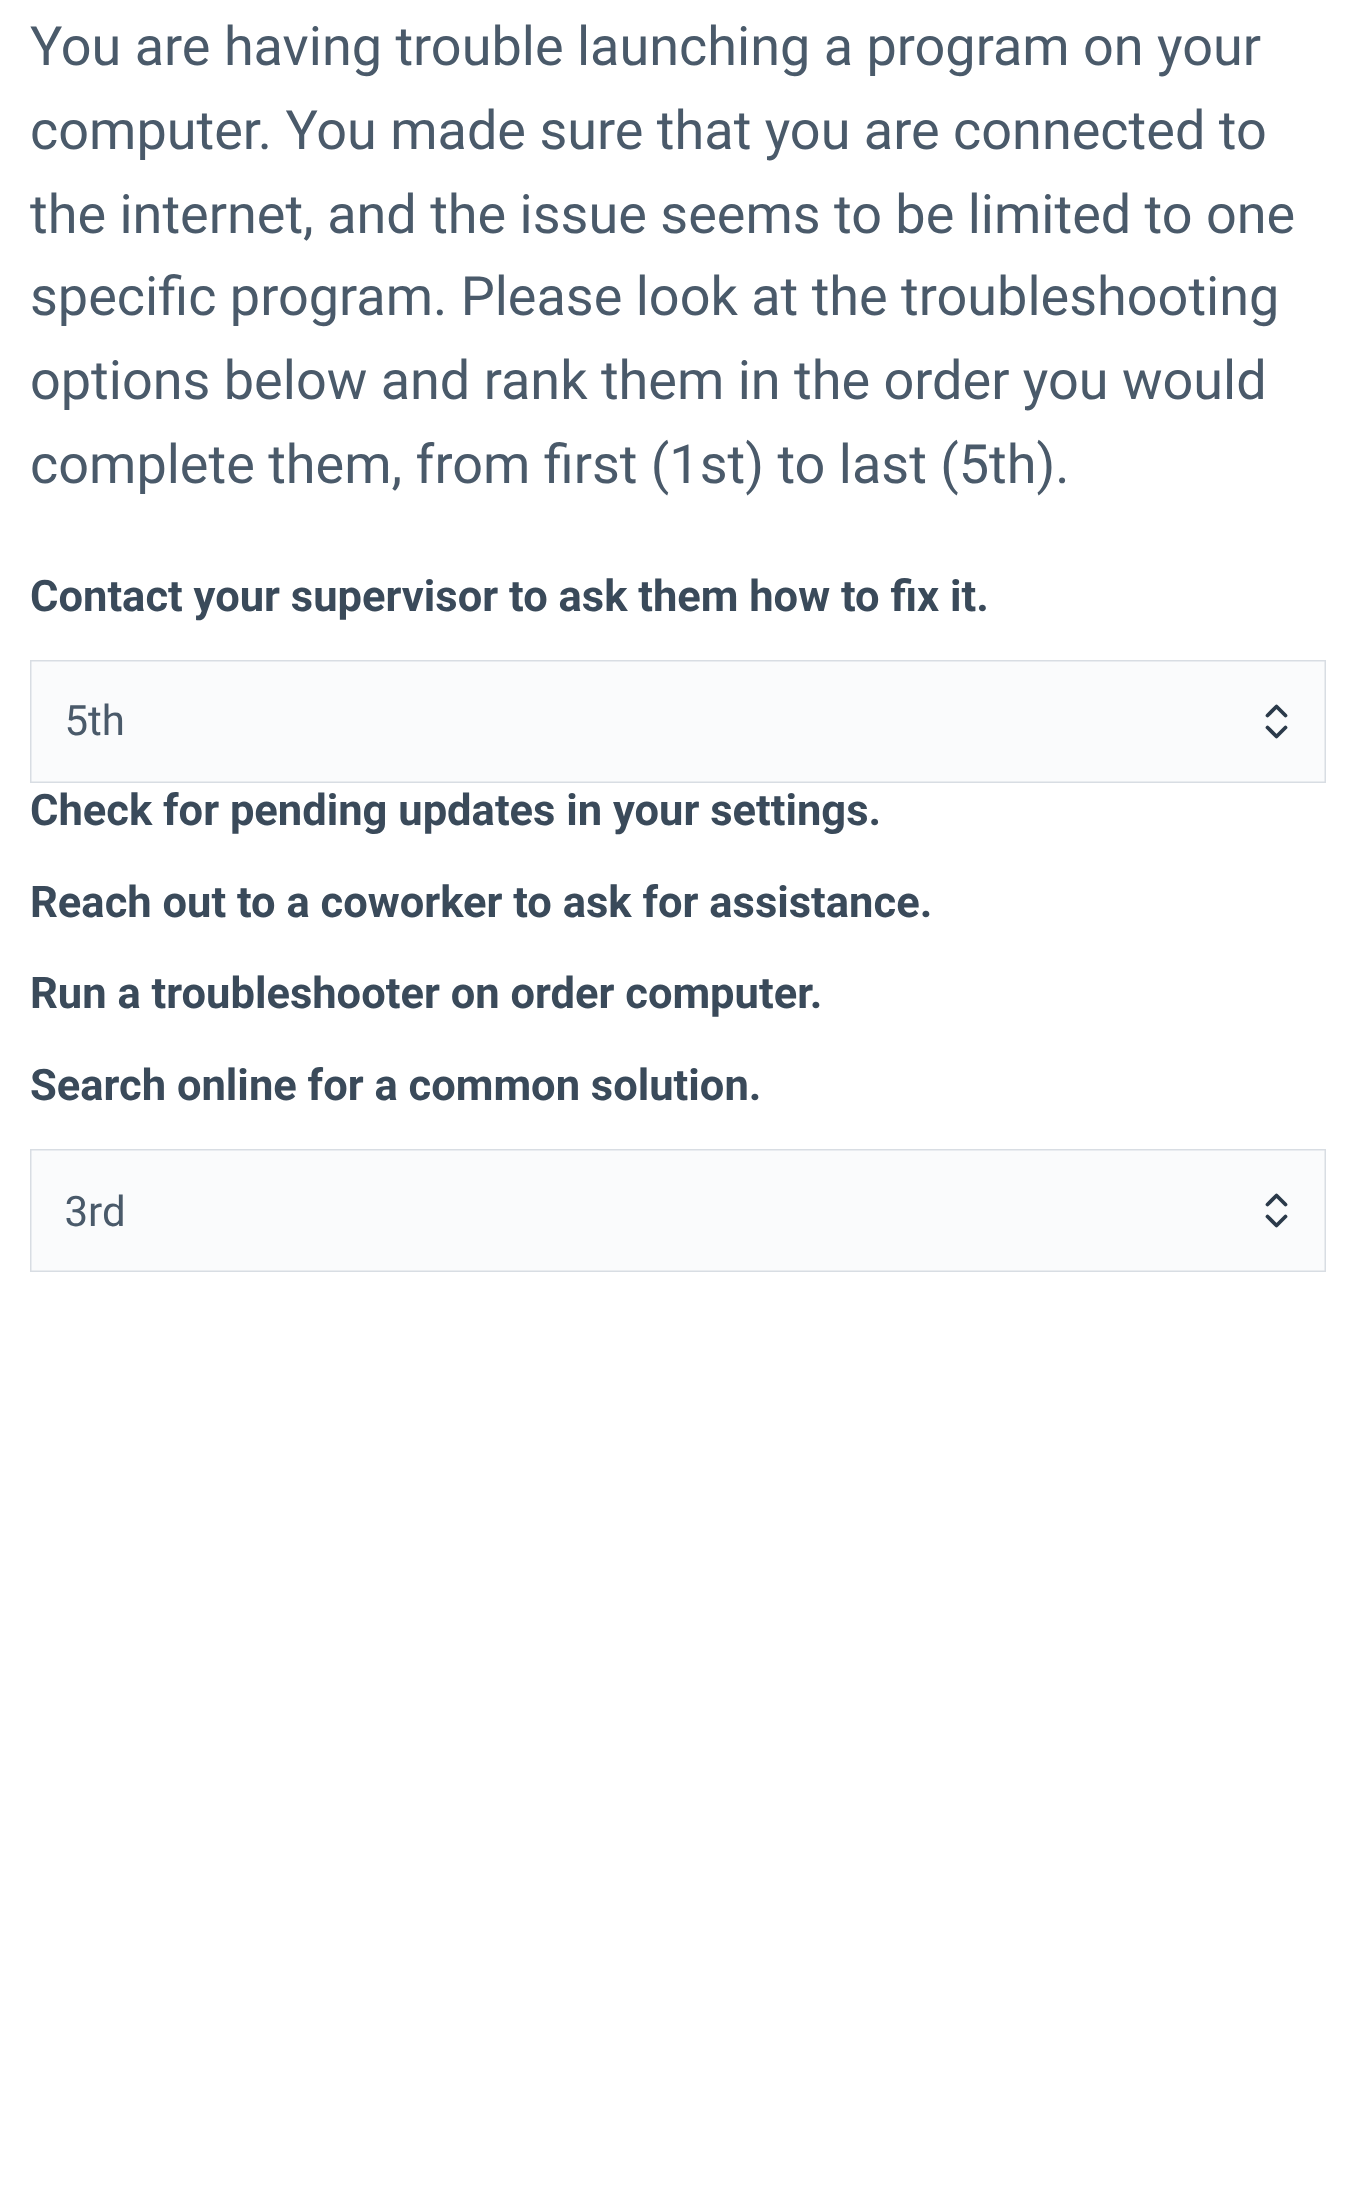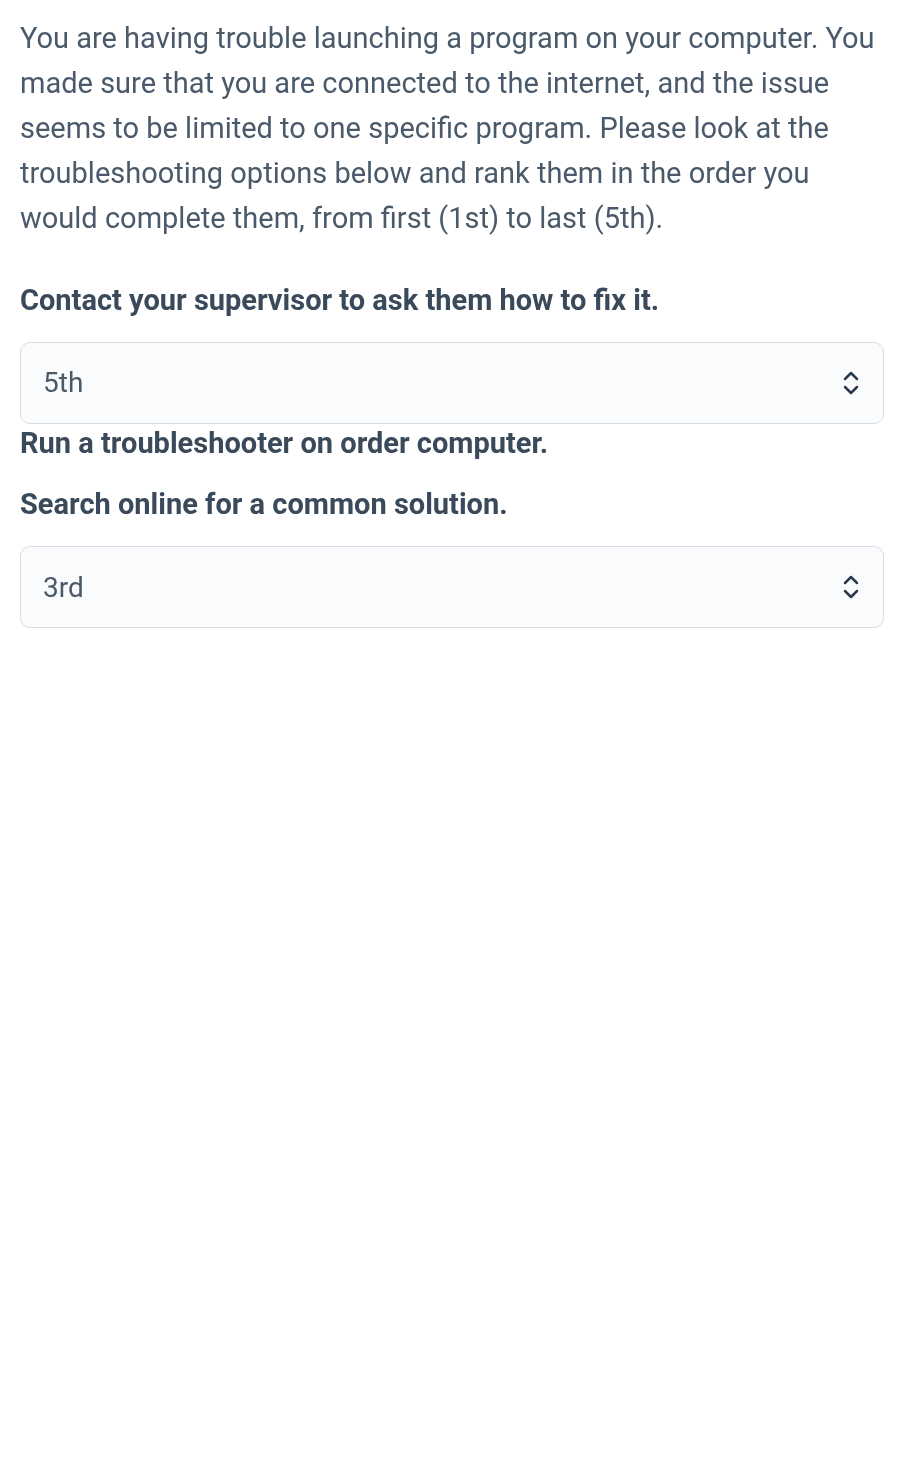--- a/index.html
+++ b/index.html
@@ -8,26 +8,26 @@
     padding: 0;
     width: 904px;
     font-family: -apple-system, BlinkMacSystemFont, "Segoe UI", Roboto, "Helvetica Neue", Arial, sans-serif;
     color: #3a4a5a;
     background: #ffffff;
   }
   .container {
     padding: 0 20px 40px 20px;
   }
   .prompt {
-    font-size: 29px;
+    font-size: 36px;
     line-height: 1.55;
     color: #4a5a6a;
     font-weight: 400;
     margin: 0 0 40px 0;
-    padding-top: 16px;
+    padding-top: 4px;
   }
   .question-block {
   }
   .question-block:last-child {
     margin-bottom: 16px;
   }
   .question-label {
     font-size: 29px;
     font-weight: 700;
     color: #3a4a5a;
@@ -41,21 +41,21 @@
   .select-box {
     width: 100%;
     height: 82px;
     border: 1px solid #d8dde3;
     background: #fafbfc;
     font-size: 28px;
     color: #4a5a6a;
     padding: 0 60px 0 22px;
     display: flex;
     align-items: center;
-    border-radius: 10px;
+    border-radius: 0;
     cursor: pointer;
     user-select: none;
   }
   .select-arrows {
     position: absolute;
     right: 22px;
     top: 50%;
     transform: translateY(-50%);
     pointer-events: none;
     color: #2b3a4a;
@@ -77,23 +77,25 @@
       <span class="select-arrows">
         <svg width="22" height="28" viewBox="0 0 22 28" fill="none" stroke="currentColor" stroke-width="2.5" stroke-linecap="round" stroke-linejoin="round">
           <polyline points="5,10 11,4 17,10"></polyline>
           <polyline points="5,18 11,24 17,18"></polyline>
         </svg>
       </span>
     </div>
   </div>
 
   <div class="question-block">
+    <p class="question-label">Check for pending updates in your settings.</p>
   </div>
 
   <div class="question-block">
+    <p class="question-label">Reach out to a coworker to ask for assistance.</p>
   </div>
 
   <div class="question-block">
     <p class="question-label">Run a troubleshooter on order computer.</p>
   </div>
 
   <div class="question-block">
     <p class="question-label">Search online for a common solution.</p>
     <div class="select-wrap">
       <div class="select-box">3rd</div>

